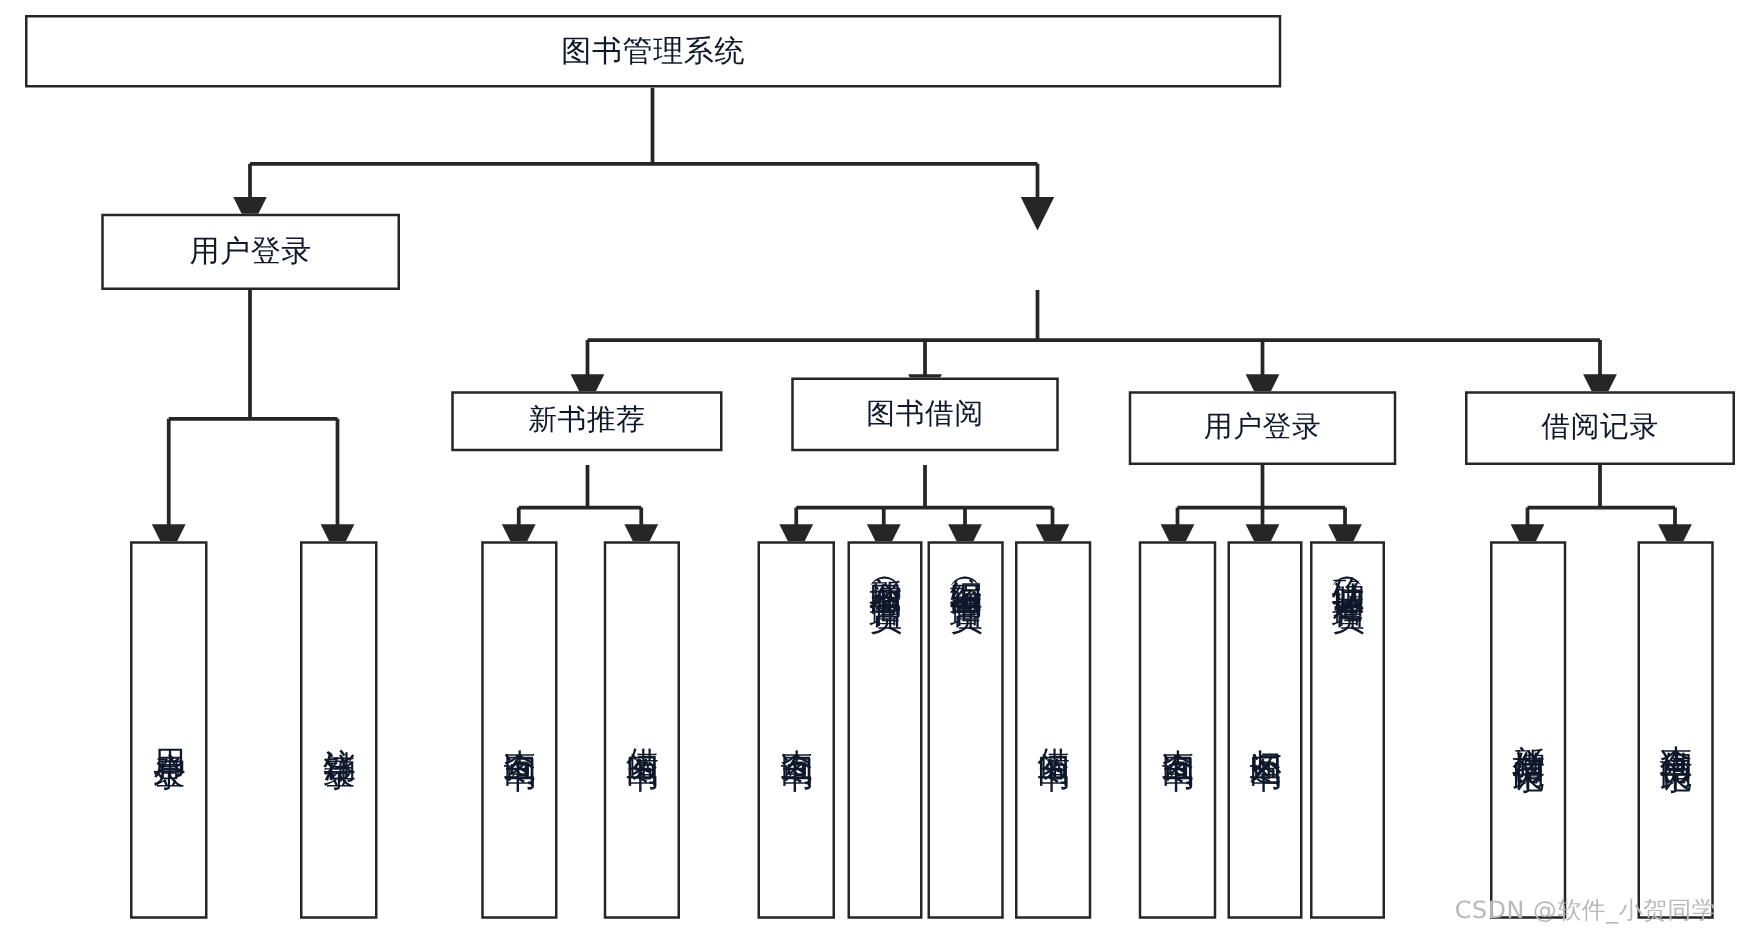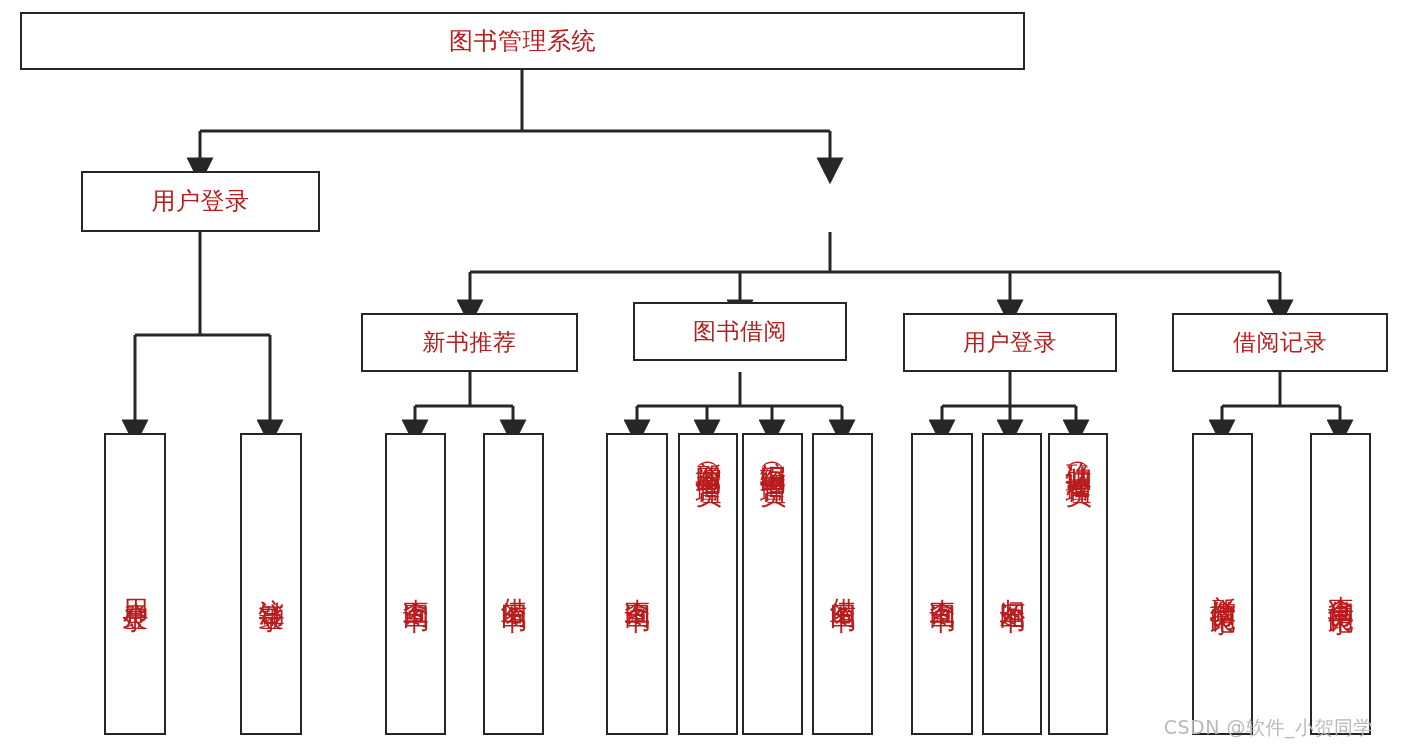--- a/index.html
+++ b/index.html
@@ -29,25 +29,24 @@
   .node {
     position: absolute;
     box-sizing: border-box;
     background: #ffffff;
     border: 2px solid #262626;
     display: flex;
     align-items: center;
     justify-content: center;
   }
   .node .label {
-    color: #b91c1c;
+    color: #0f172a;
     letter-spacing: 0.5px;
     text-align: center;
     white-space: nowrap;
-    font-family: Liberation Serif, serif;
   }
   
   .node.horiz .label {
     font-size: 23px;
     line-height: 1.1;
   }
   .node.tier1 .label { font-size: 24px; }
   .node.tier2 .label { font-size: 24px; }
   .node.tier3 .label { font-size: 23px; }
   
@@ -135,21 +134,21 @@
 
   <div class="node horiz tier1" style="left:20px; top:12px; width:1005px; height:58px;">
     <span class="label">图书管理系统</span>
   </div>
 
   <div class="node horiz tier2" style="left:81px; top:171px; width:239px; height:61px;">
     <span class="label">用户登录</span>
   </div>
 
 
-  <div class="node horiz tier3" style="left:361px; top:313px; width:217px; height:59px;">
+  <div class="node horiz tier3" style="left:361px; top:313px; width:217px; height:48px;">
     <span class="label">新书推荐</span>
   </div>
 
   <div class="node horiz tier3" style="left:633px; top:302px; width:214px; height:59px;">
     <span class="label">图书借阅</span>
   </div>
 
   <div class="node horiz tier3" style="left:903px; top:313px; width:214px; height:59px;">
     <span class="label">用户登录</span>
   </div>

